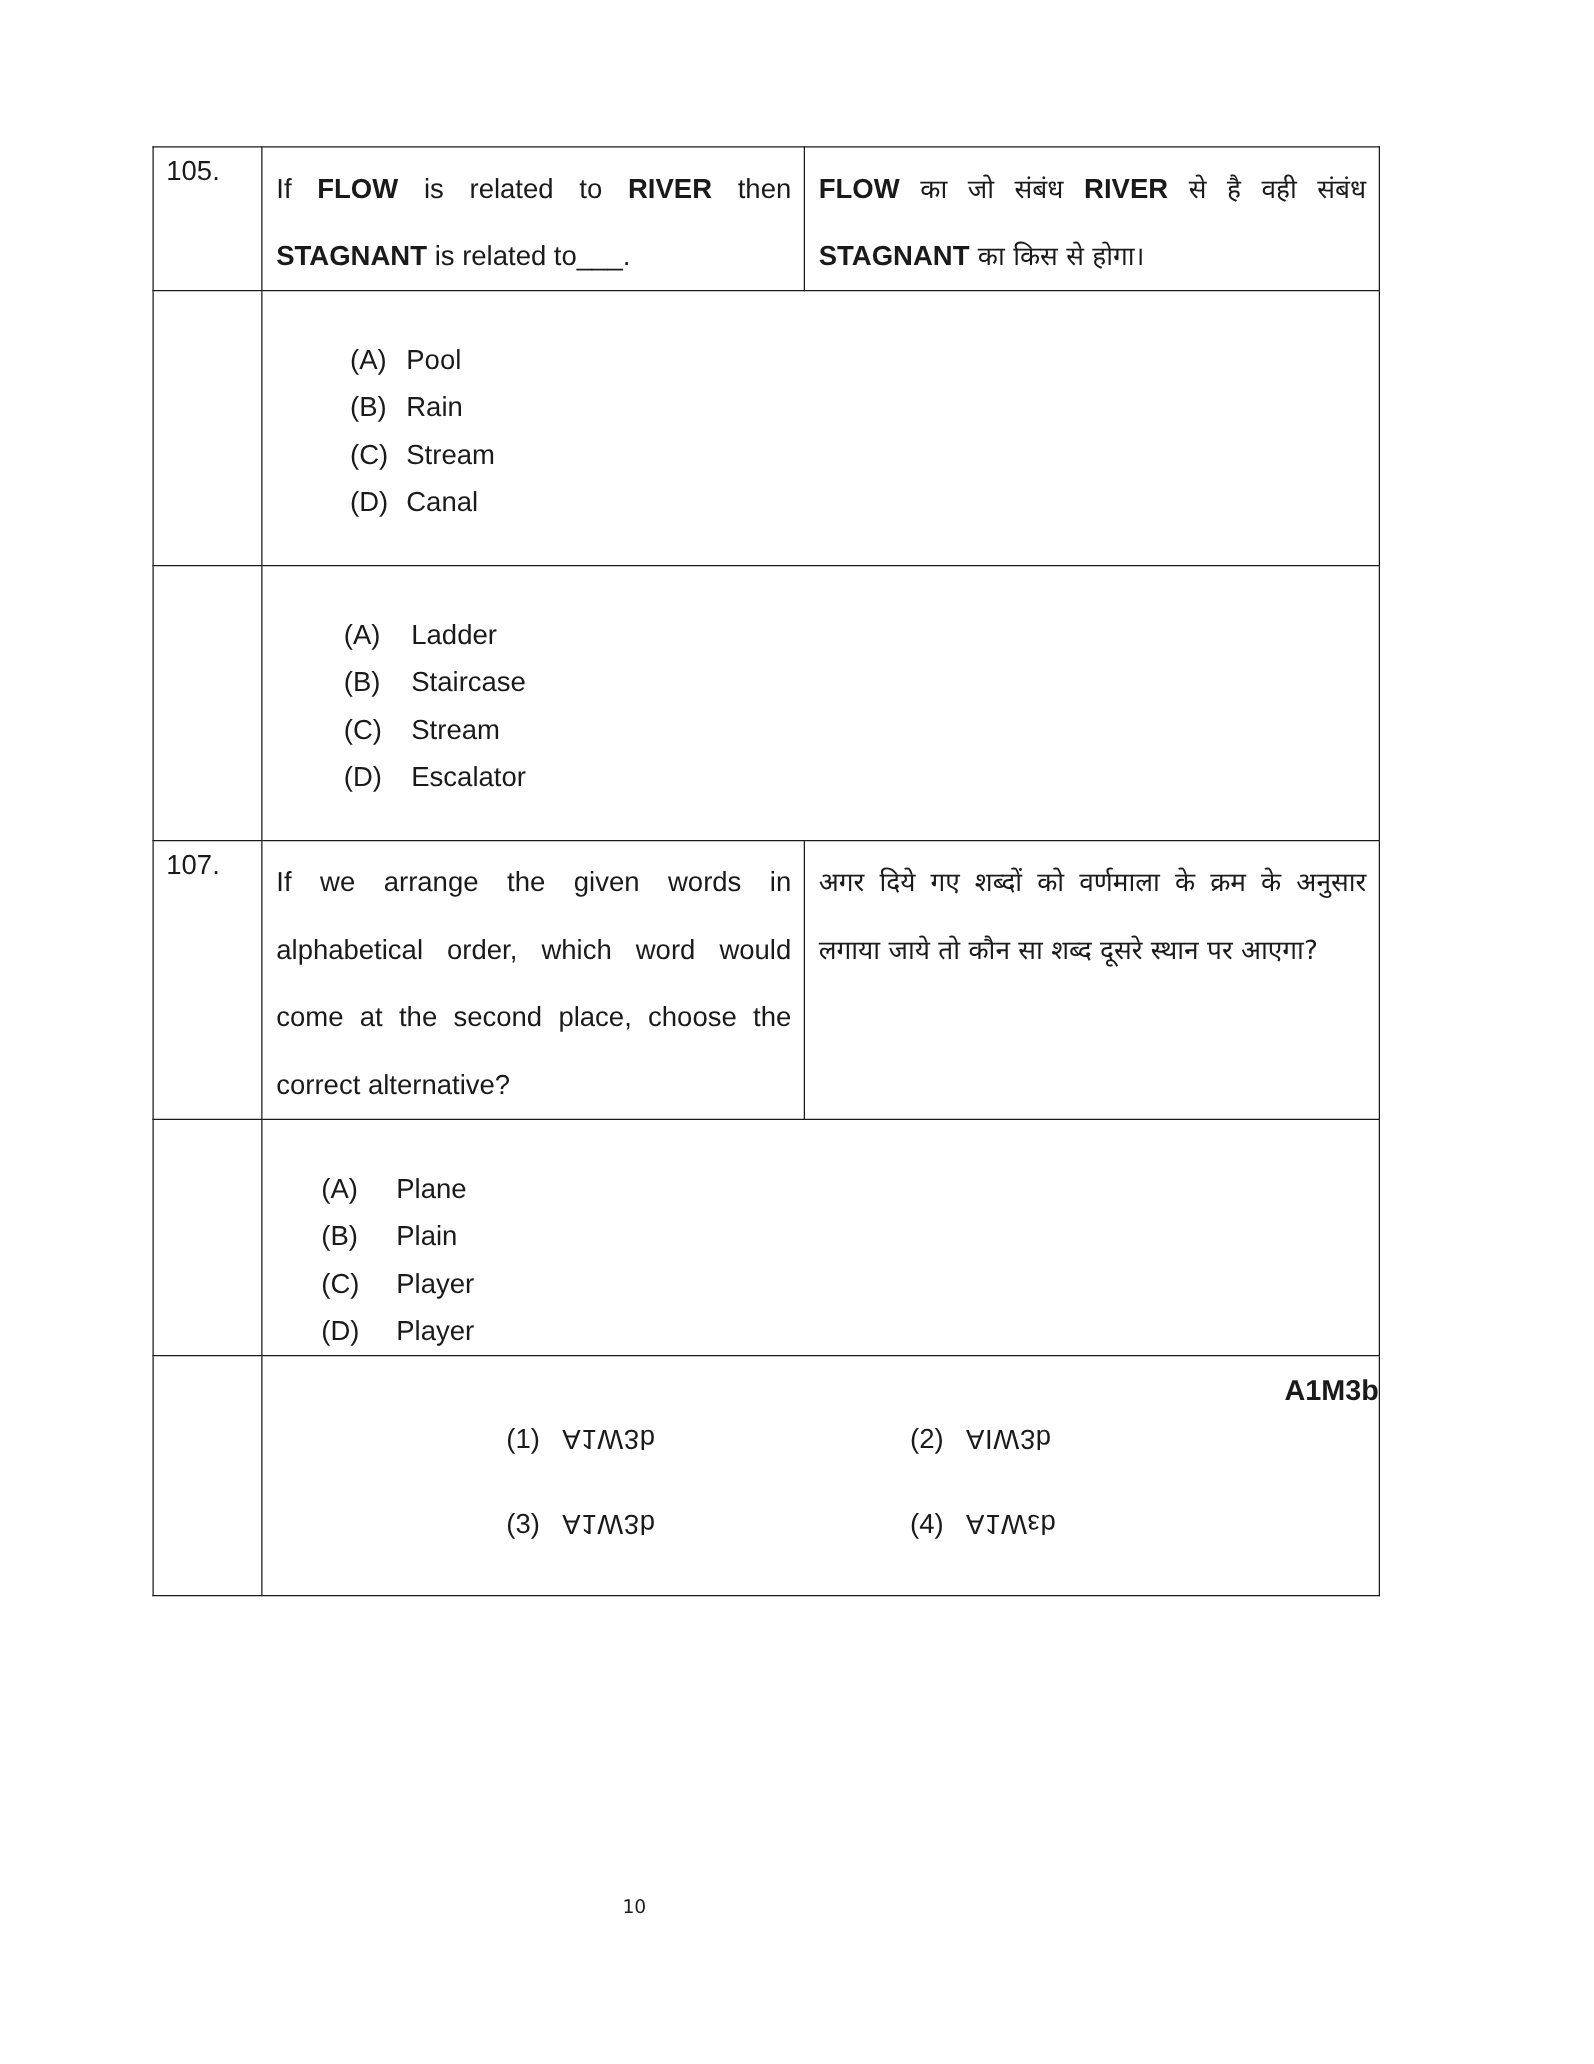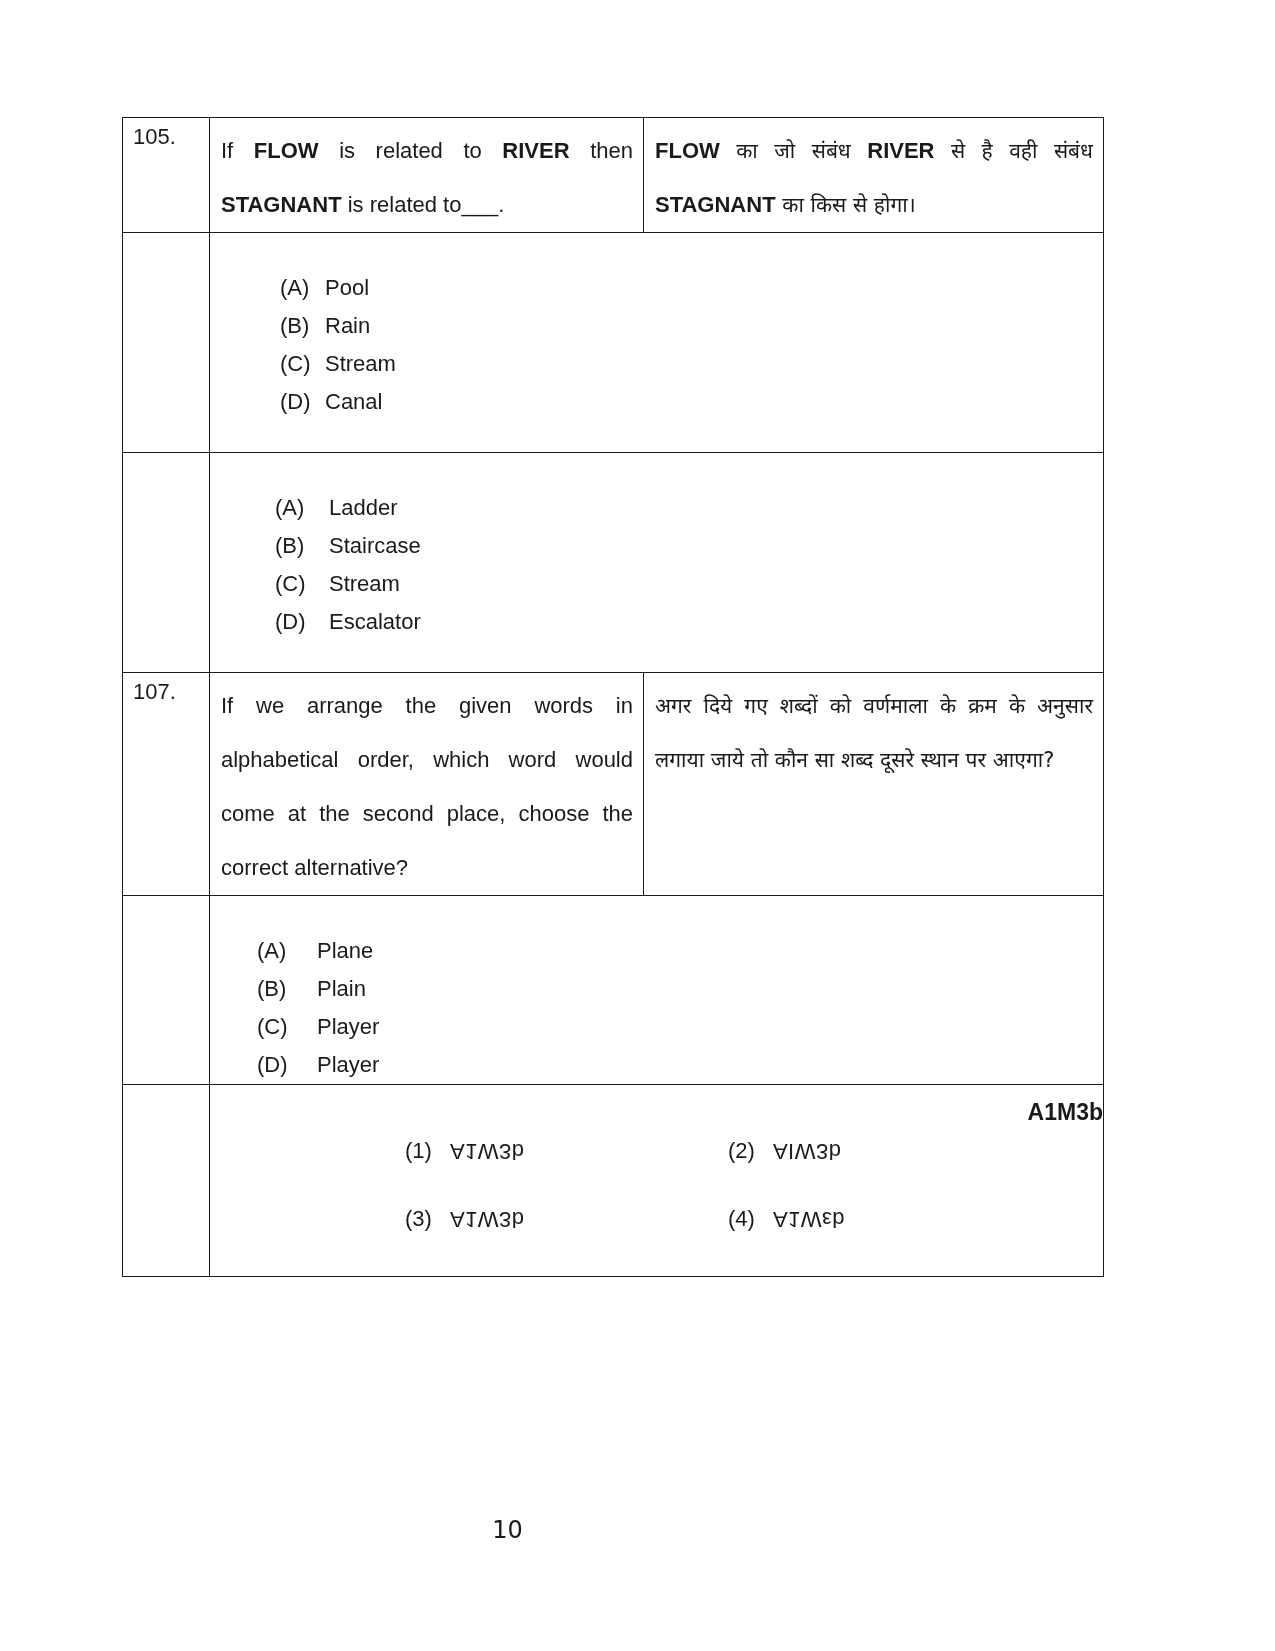--- a/index.html
+++ b/index.html
@@ -18,21 +18,21 @@
   .en .txt, .hi .txt { padding: 6px 10px 0 11px; line-height: 54px; text-align: justify; text-align-last: left; }
   .hi .txt { font-family: "DejaVu Sans", "Liberation Sans", sans-serif; font-size: 21px; }
   .opts { padding-left: 70px; }
   .opt { line-height: 38px; font-size: 22px; display: flex; }
   .opt .lbl { display: inline-block; }
   b { font-weight: bold; }
   .center-word { text-align: right; font-weight: bold; font-size: 23px; padding-top: 14px; }
   .mirror-grid { position: relative; height: 150px; }
   .mopt { position: absolute; font-size: 22px; display: flex; align-items: center; }
   .mopt .w { display: inline-block; transform: scaleY(-1); margin-left: 18px; font-size: 22px; letter-spacing: 0.5px; }
-  .footer { position: absolute; left: 0; width: 1015px; top: 1516px; text-align: center; font-size: 24px; font-family: "DejaVu Sans", sans-serif; }
+  .footer { position: absolute; left: 0; width: 1015px; top: 1516px; text-align: center; font-size: 15px; font-family: "DejaVu Sans", sans-serif; }
 </style>
 </head>
 <body>
 
 <div class="page">
 <table class="q">
 
   <tbody>
         <tr style="height:112px">
     <td class="num">105.</td>

